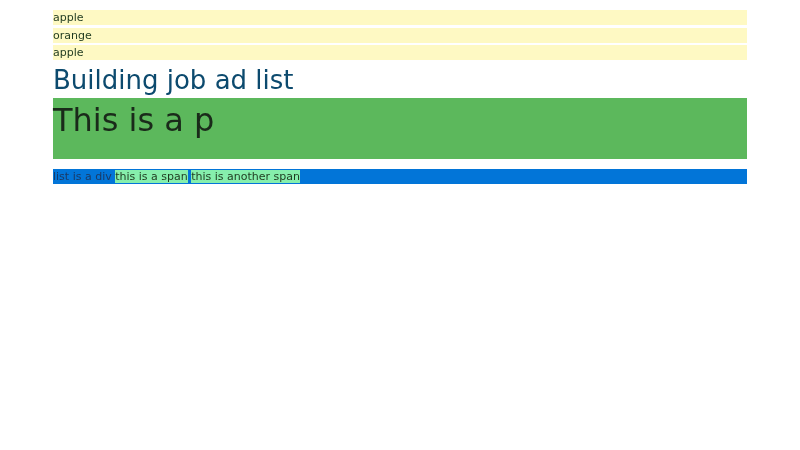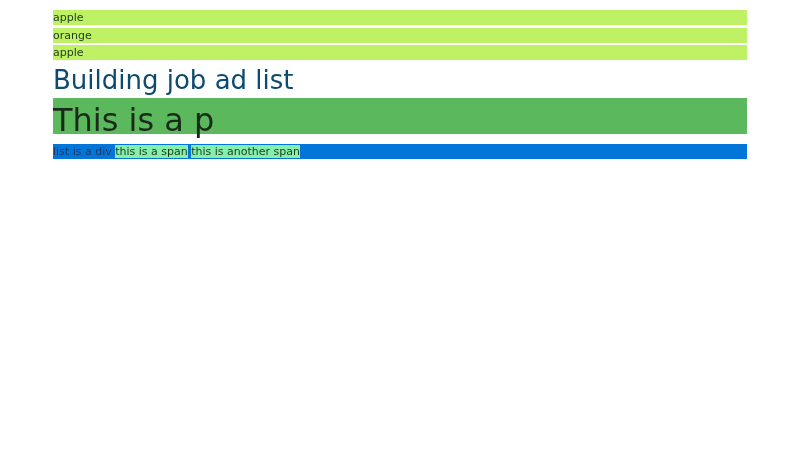--- a/index.html
+++ b/index.html
@@ -17,42 +17,42 @@
       left: 53px;
       top: 10px;
       width: 694px;
     }
     .fruit-list {
       list-style: none;
       margin: 0;
       padding: 0;
     }
     .fruit-item {
-      background: #bef264;
+      background: #fef9c3;
       height: 15px;
       line-height: 15px;
       font-size: 11px;
       margin-bottom: 2.5px;
       padding: 0;
       color: #1f3a1f;
     }
     .heading {
       margin: 0;
       padding: 0;
       font-weight: normal;
       font-size: 26px;
       line-height: 34px;
       height: 34px;
       margin-top: 1px;
       color: #0c4a6e;
     }
     .green-p {
       margin: 1px 0 0 0;
       background: #5cb85c;
-      height: 36px;
+      height: 61px;
       font-size: 32px;
       line-height: 44px;
       color: #1a2a1a;
     }
     .blue-div {
       margin-top: 10px;
       background: #0275d8;
       height: 15px;
       line-height: 15px;
       font-size: 11px;

